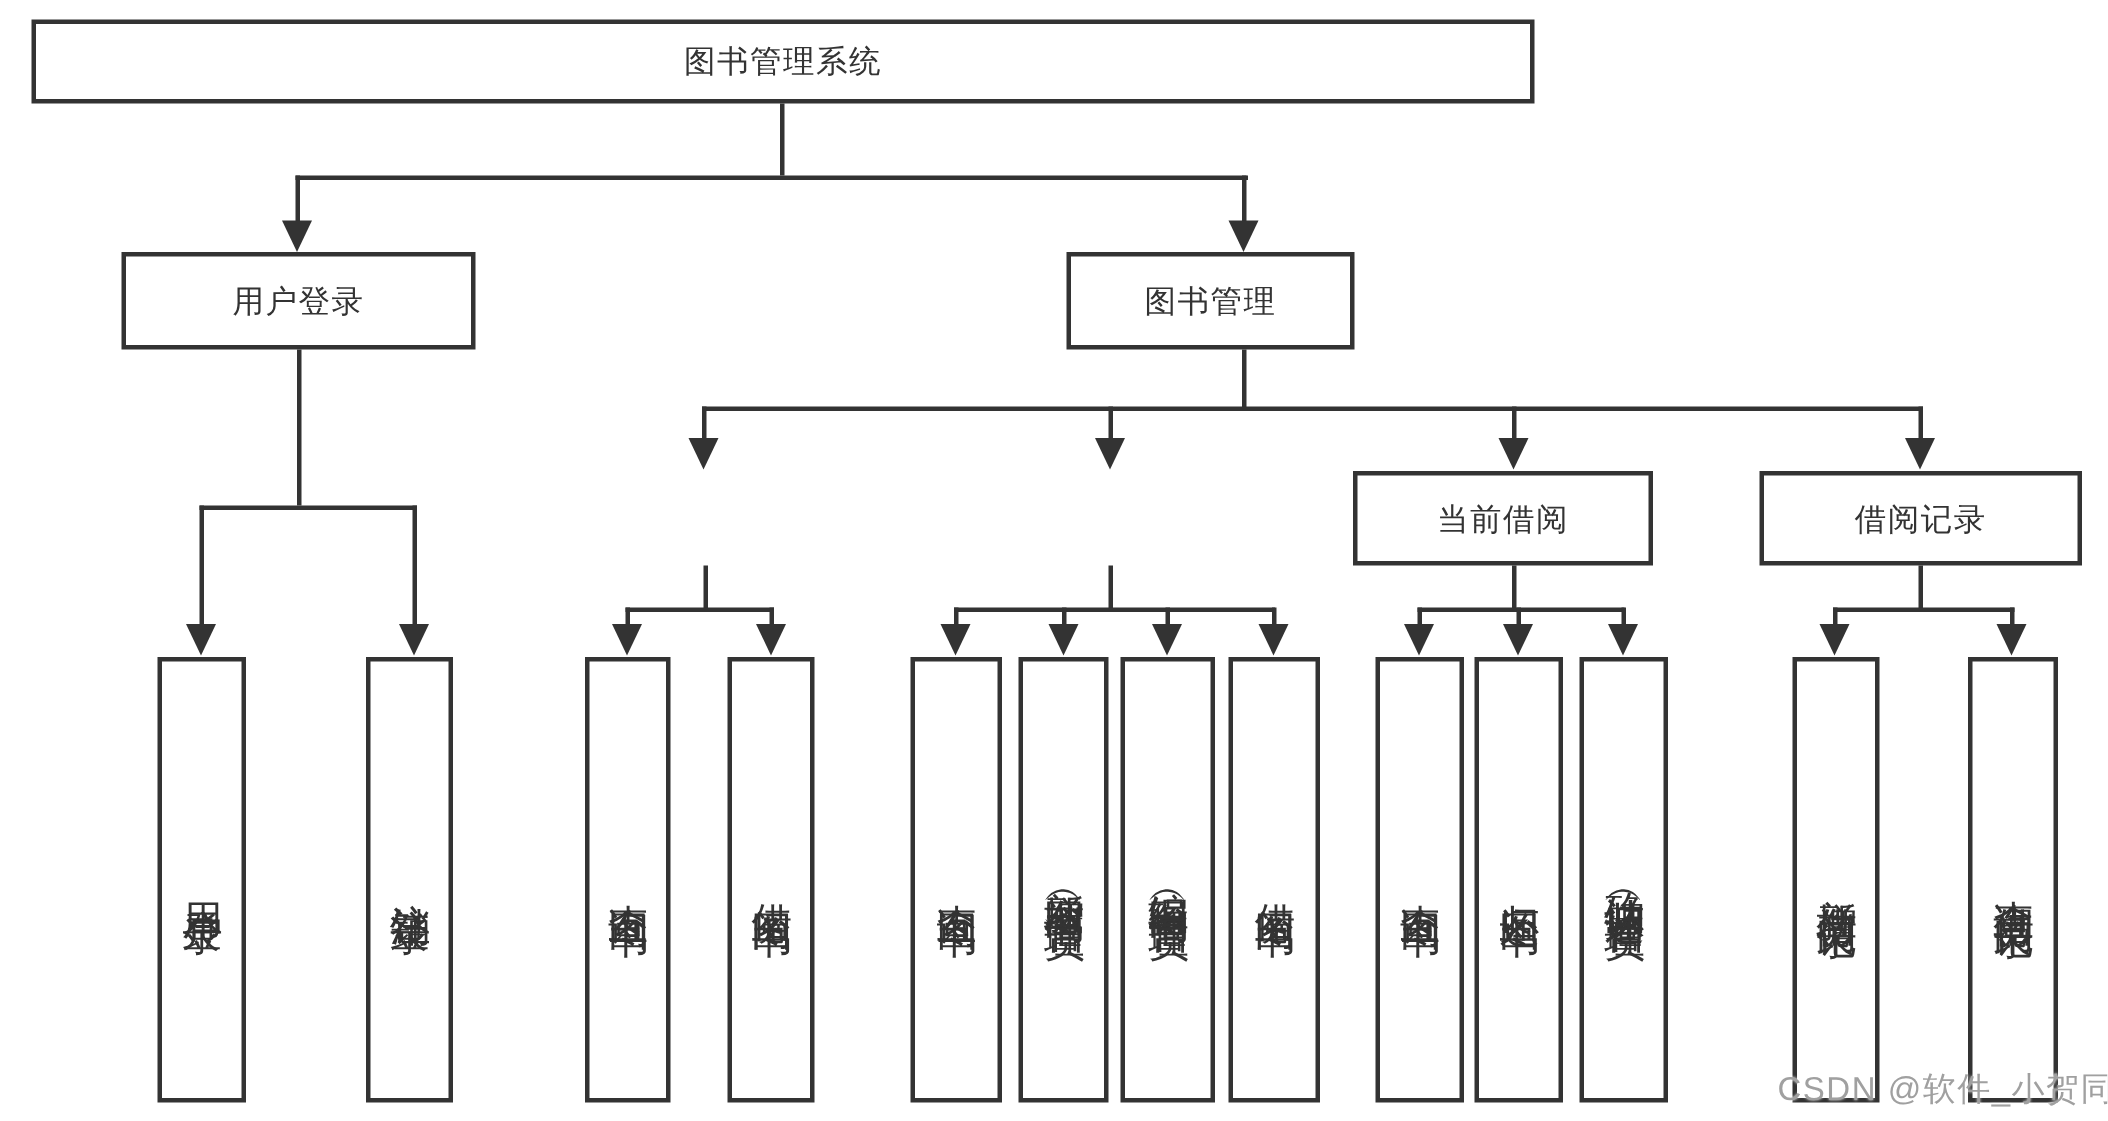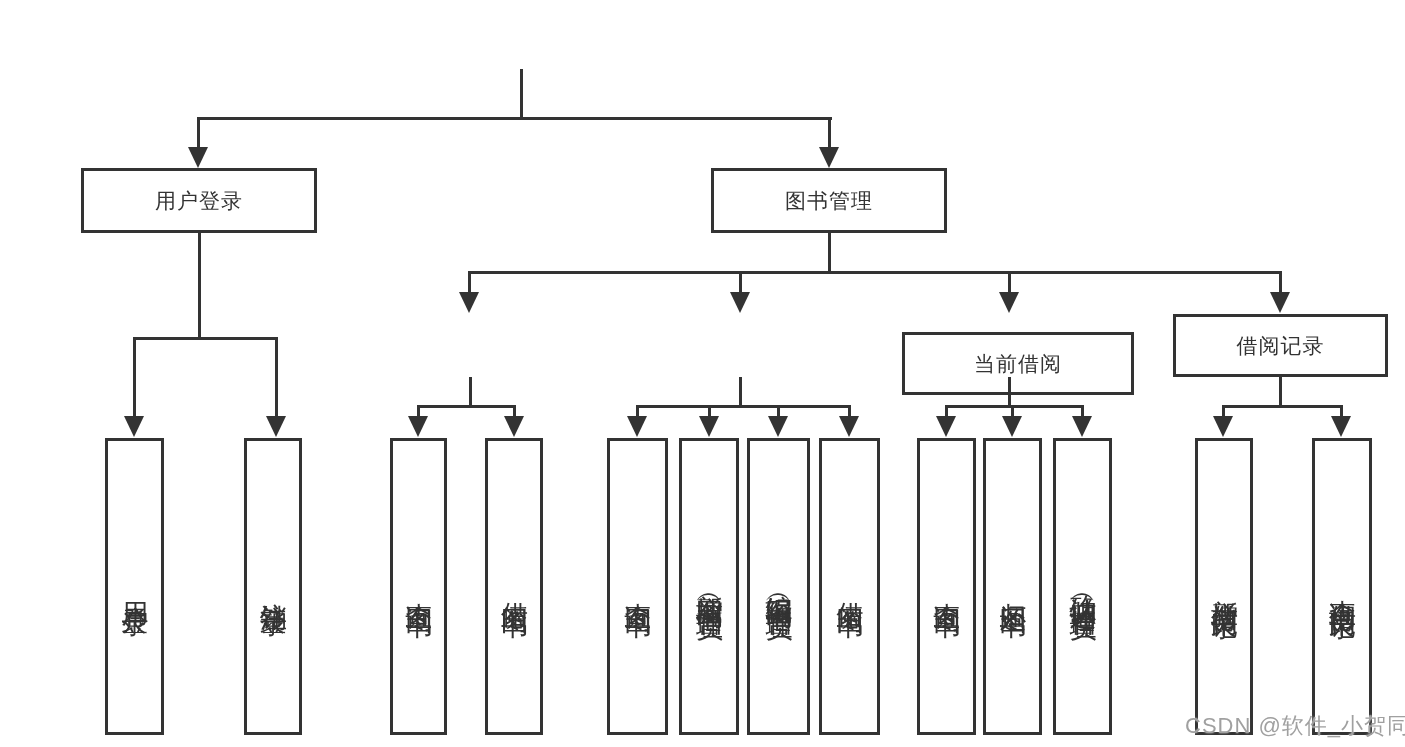--- a/index.html
+++ b/index.html
@@ -51,32 +51,35 @@
     z-index:50;
     white-space:nowrap;
     letter-spacing:1px;
   }
 </style>
 </head>
 <body>
 
 <div id="stage">
 
+  <div class="hbox" style="left:21px;top:13px;width:1002px;height:56px;">
+    <span>图书管理系统</span>
+  </div>
 
   <div class="vl" style="left:520px;top:69px;height:48px;"></div>
   <div class="hl" style="left:197px;top:117px;width:635px;"></div>
   <div class="vl" style="left:197px;top:117px;height:32px;"></div>
   <div class="tri" style="left:188px;top:147px;"></div>
   <div class="vl" style="left:828px;top:117px;height:32px;"></div>
   <div class="tri" style="left:819px;top:147px;"></div>
 
   <div class="hbox" style="left:81px;top:168px;width:236px;height:65px;">
     <span>用户登录</span>
   </div>
-  <div class="hbox" style="left:711px;top:168px;width:236px;height:65px;">
+  <div class="hbox" style="left:711px;top:168px;width:192px;height:65px;">
     <span>图书管理</span>
   </div>
 
   <div class="vl" style="left:198px;top:233px;height:104px;"></div>
   <div class="hl" style="left:133px;top:337px;width:145px;"></div>
   <div class="vl" style="left:133px;top:337px;height:80px;"></div>
   <div class="tri" style="left:124px;top:416px;"></div>
   <div class="vl" style="left:275px;top:337px;height:80px;"></div>
   <div class="tri" style="left:266px;top:416px;"></div>
 
@@ -84,21 +87,21 @@
   <div class="hl" style="left:468px;top:271px;width:814px;"></div>
   <div class="vl" style="left:468px;top:271px;height:24px;"></div>
   <div class="tri" style="left:459px;top:292px;"></div>
   <div class="vl" style="left:739px;top:271px;height:24px;"></div>
   <div class="tri" style="left:730px;top:292px;"></div>
   <div class="vl" style="left:1008px;top:271px;height:24px;"></div>
   <div class="tri" style="left:999px;top:292px;"></div>
   <div class="vl" style="left:1279px;top:271px;height:24px;"></div>
   <div class="tri" style="left:1270px;top:292px;"></div>
 
-  <div class="hbox" style="left:902px;top:332px;width:232px;height:63px;text-align:right;">
+  <div class="hbox" style="left:902px;top:314px;width:200px;height:63px;text-align:right;">
     <span>当前借阅</span>
   </div>
   <div class="hbox" style="left:1173px;top:314px;width:215px;height:63px;">
     <span>借阅记录</span>
   </div>
 
   <div class="vl" style="left:469px;top:377px;height:31px;"></div>
   <div class="hl" style="left:417px;top:405px;width:99px;"></div>
   <div class="vl" style="left:417px;top:405px;height:14px;"></div>
   <div class="tri" style="left:408px;top:416px;"></div>

